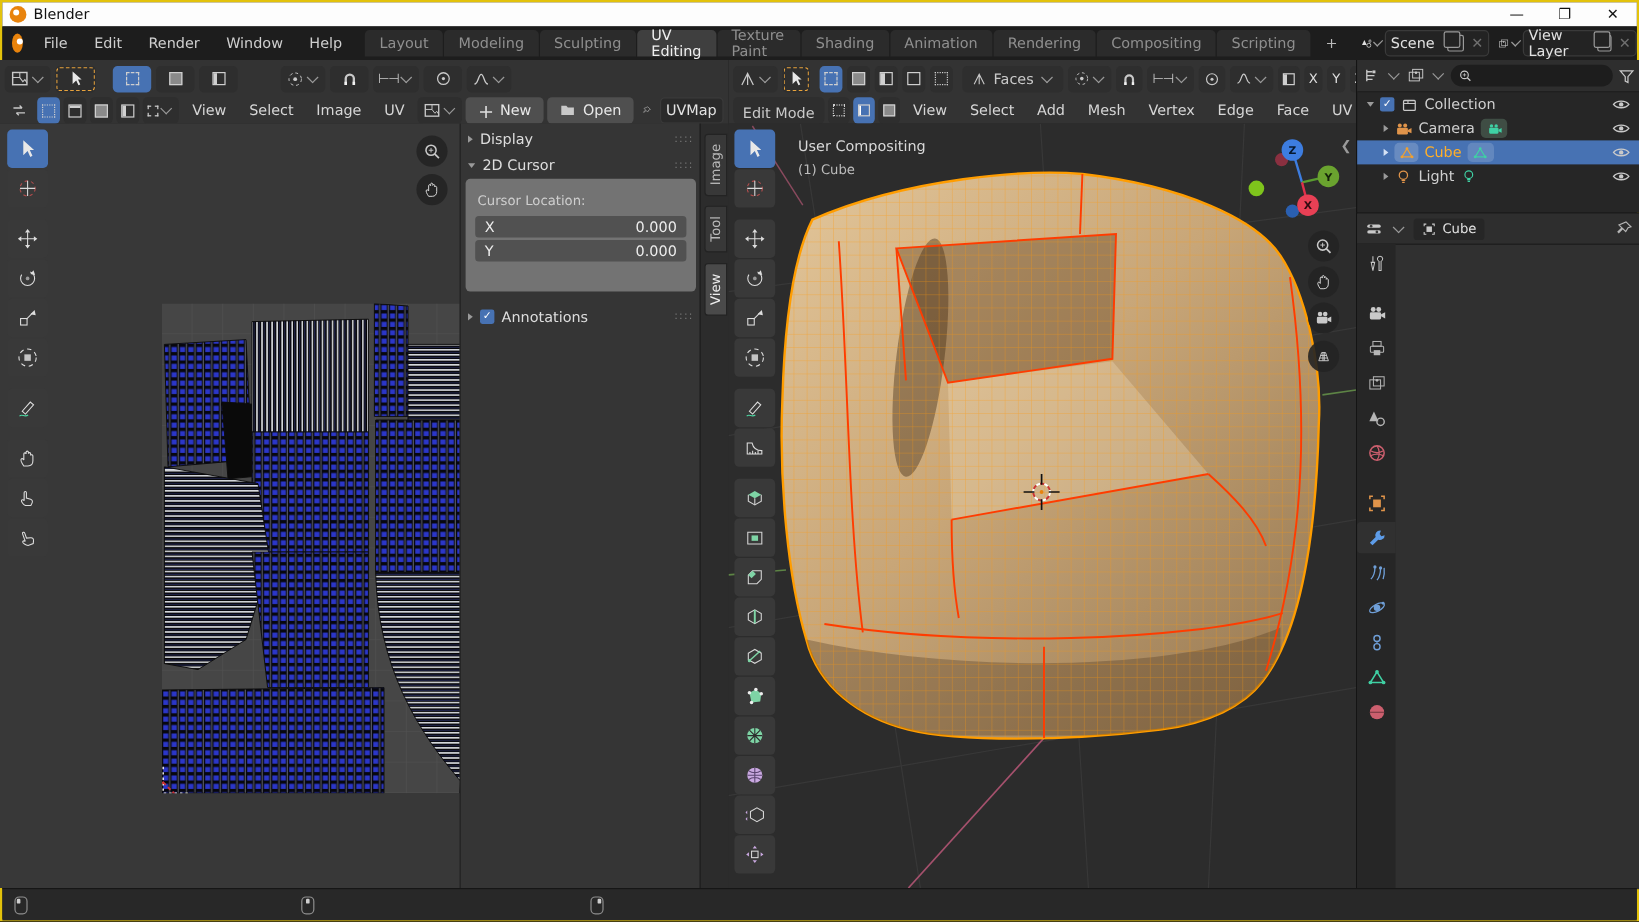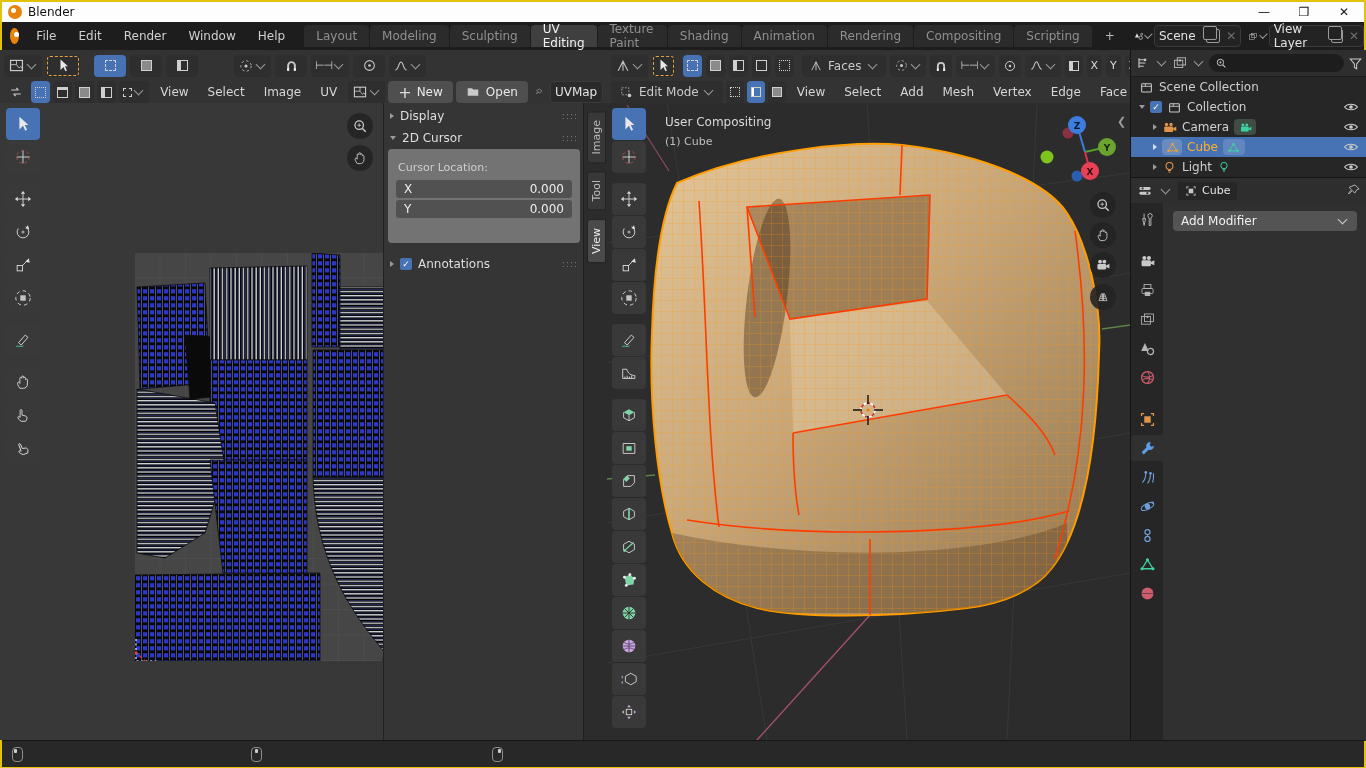--- a/index.html
+++ b/index.html
@@ -689,21 +689,21 @@
           <span class="chev"></span>
         </span>
       <span class="hbtn" style="width:20px;">
           <span class="msq half" style="width:10px;height:10px;"></span>
         </span>
       <span class="hbtn" style="width:18px;color:#ddd;font-size:11px;">X</span>
       <span class="hbtn" style="width:18px;color:#ddd;font-size:11px;">Y</span>
       <span class="hbtn" style="width:18px;color:#ddd;font-size:11px;">Z</span>
     </div>
     <div class="row" style="height:26px;padding:0 4px;gap:3px;">
-      <span class="hbtn" style="gap:6px;padding:0 8px;width:96px;justify-content:flex-start;">
+      <span class="hbtn" style="gap:6px;padding:0 8px;width:96px;justify-content:flex-start;flex-direction:column;">
           <svg class="ic" width="14" height="14">
             <use href="#s-editmode"></use>
           </svg>
           <span class="txt">Edit Mode</span>
           <span class="chev" style="margin-left:auto;"></span>
         </span>
       <span class="hbtn" style="width:20px;">
           <span class="msq" style="border-style:dotted;width:10px;height:10px;"></span>
         </span>
       <span class="hbtn blue" style="width:20px;">
@@ -935,26 +935,20 @@
       <span class="searchbox">
           <svg class="ic" width="12" height="12">
             <use href="#s-magnify"></use>
           </svg>
         </span>
       <svg class="ic" width="15" height="15">
           <use href="#s-funnel"></use>
         </svg>
     </div>
     <div class="orow">
-      <svg class="ic" width="15" height="15" style="color:#c9c9c9">
-          <use href="#s-boxcol"></use>
-        </svg>
-      <span>Scene Collection</span>
-    </div>
-    <div class="orow">
       <span class="tri down"></span>
       <span class="cbx">✓</span>
       <svg class="ic" width="15" height="15" style="color:#c9c9c9">
           <use href="#s-boxcol"></use>
         </svg>
       <span>Collection</span>
       <svg class="ic eye" width="16" height="16">
           <use href="#s-eye"></use>
         </svg>
     </div>
@@ -1082,26 +1076,20 @@
       <div class="ptab">
           <svg class="ic" width="17" height="17" style="color:#3fd1a4">
             <use href="#s-meshtri"></use>
           </svg>
         </div>
       <div class="ptab">
           <svg class="ic" width="17" height="17" style="color:#cc5f6e">
             <use href="#s-material"></use>
           </svg>
         </div>
-    </div>
-    <div class="abs" style="left:32px;top:25px;right:0;bottom:0;background:#303030;">
-      <div class="dropdown" style="margin:8px 10px;">
-        <span>Add Modifier</span>
-        <span class="chev" style="margin-left:auto;border-color:#cfcfcf;"></span>
-      </div>
     </div>
   </div>
 
   <div id="statusbar" class="abs">
     <span class="mouse l" style="margin-left:10px;">
         <i></i>
       </span>
     <span class="mouse m" style="margin-left:228px;">
         <i></i>
       </span>

